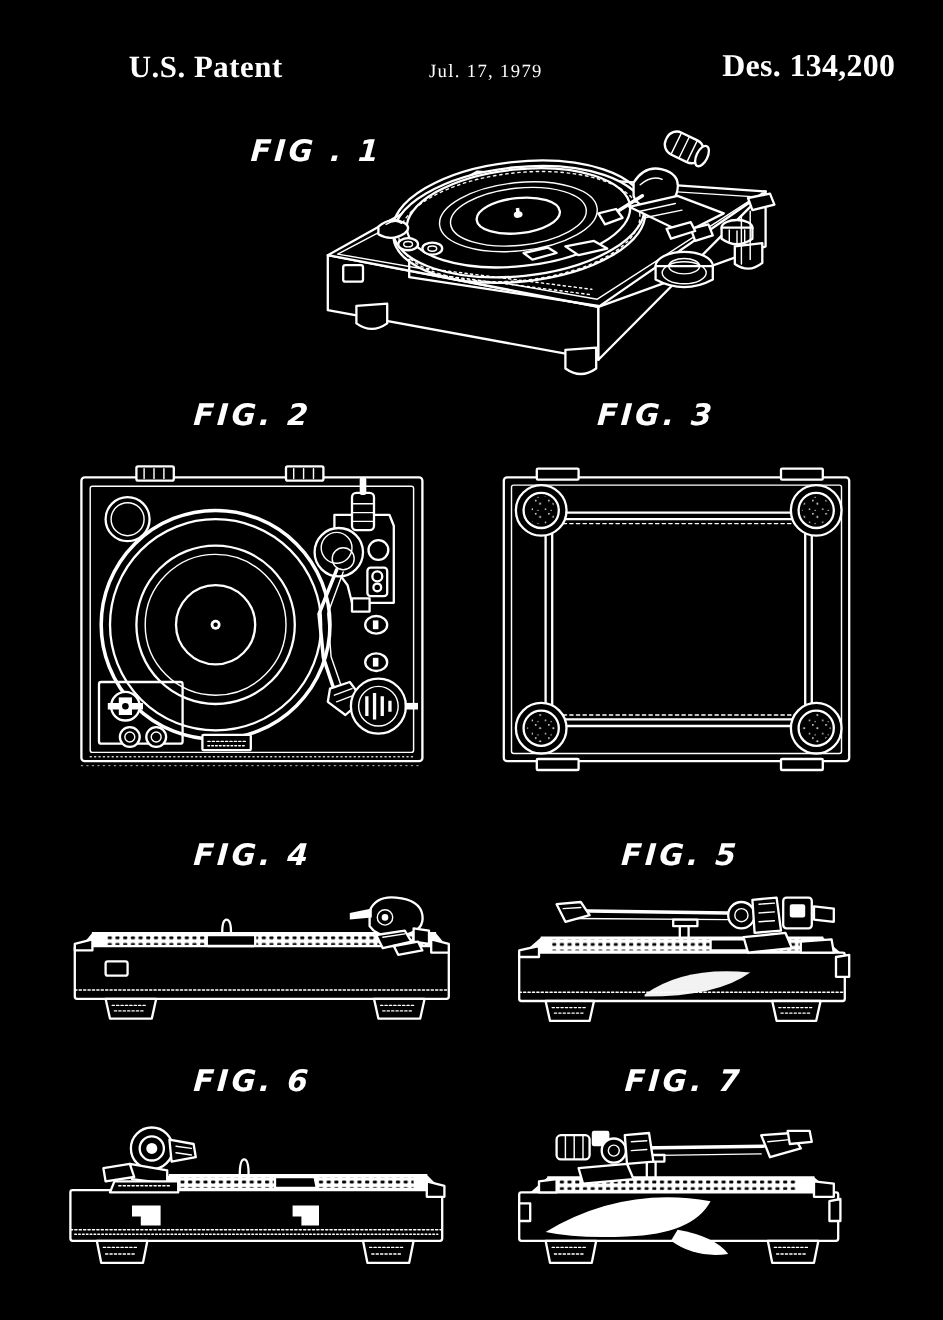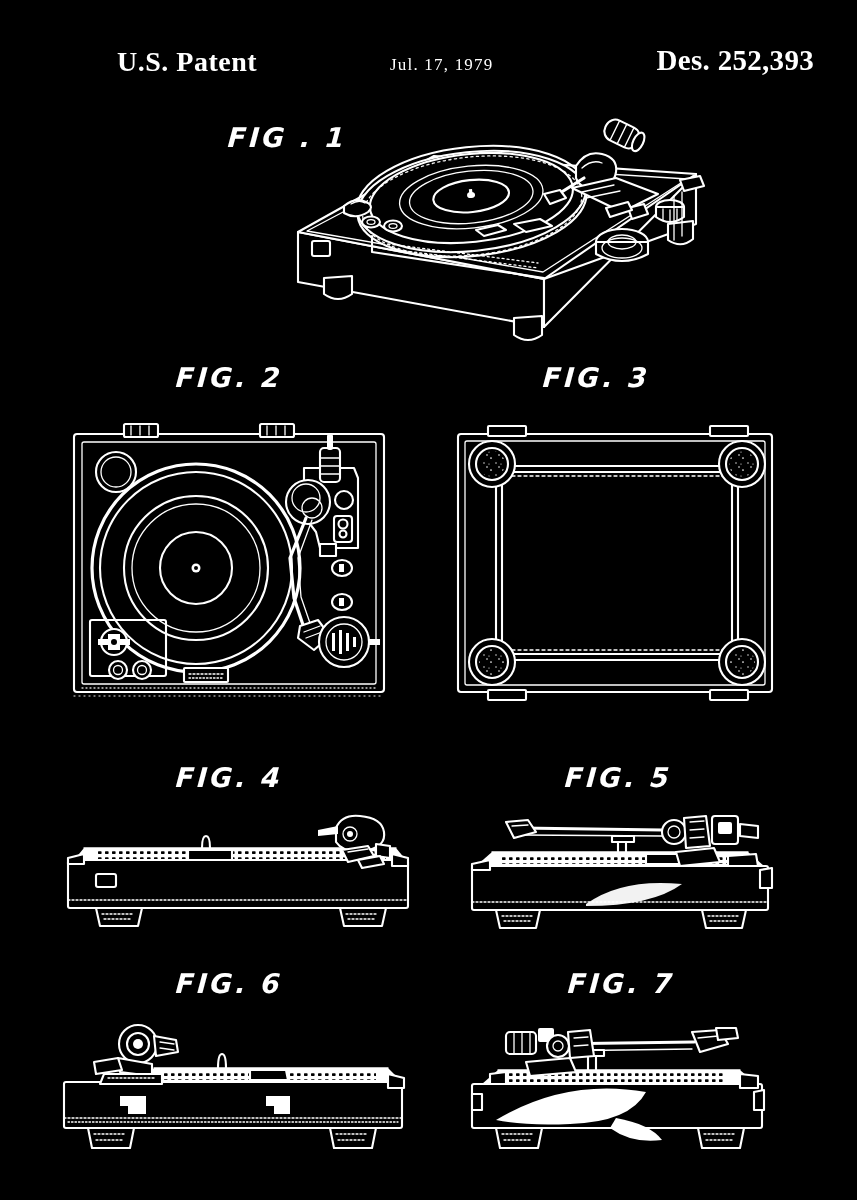--- a/index.html
+++ b/index.html
@@ -62,21 +62,21 @@
   .fl-k { fill:#000000; stroke:#ffffff; stroke-width:2.1; stroke-linejoin:round; }
 </style>
 </head>
 <body>
 
 <div id="sheet">
 
   <div class="hdr">
     <div class="hdr-left">U.S. Patent</div>
     <div class="hdr-mid">Jul. 17, 1979</div>
-    <div class="hdr-right">Des. 252,393</div>
+    <div class="hdr-right">Des. 134,200</div>
   </div>
 
   <div class="figlabel" style="left:228px; top:122px;">FIG . 1</div>
 
   <div class="figwrap" style="left:276px; top:112px;">
     <svg width="430" height="215" viewBox="0 0 430 215">
       <defs>
         <pattern id="stip1" width="13" height="13" patternUnits="userSpaceOnUse">
           <rect width="13" height="13" fill="#000"></rect>
           <circle cx="2" cy="3" r="0.85" fill="#fff"></circle>

